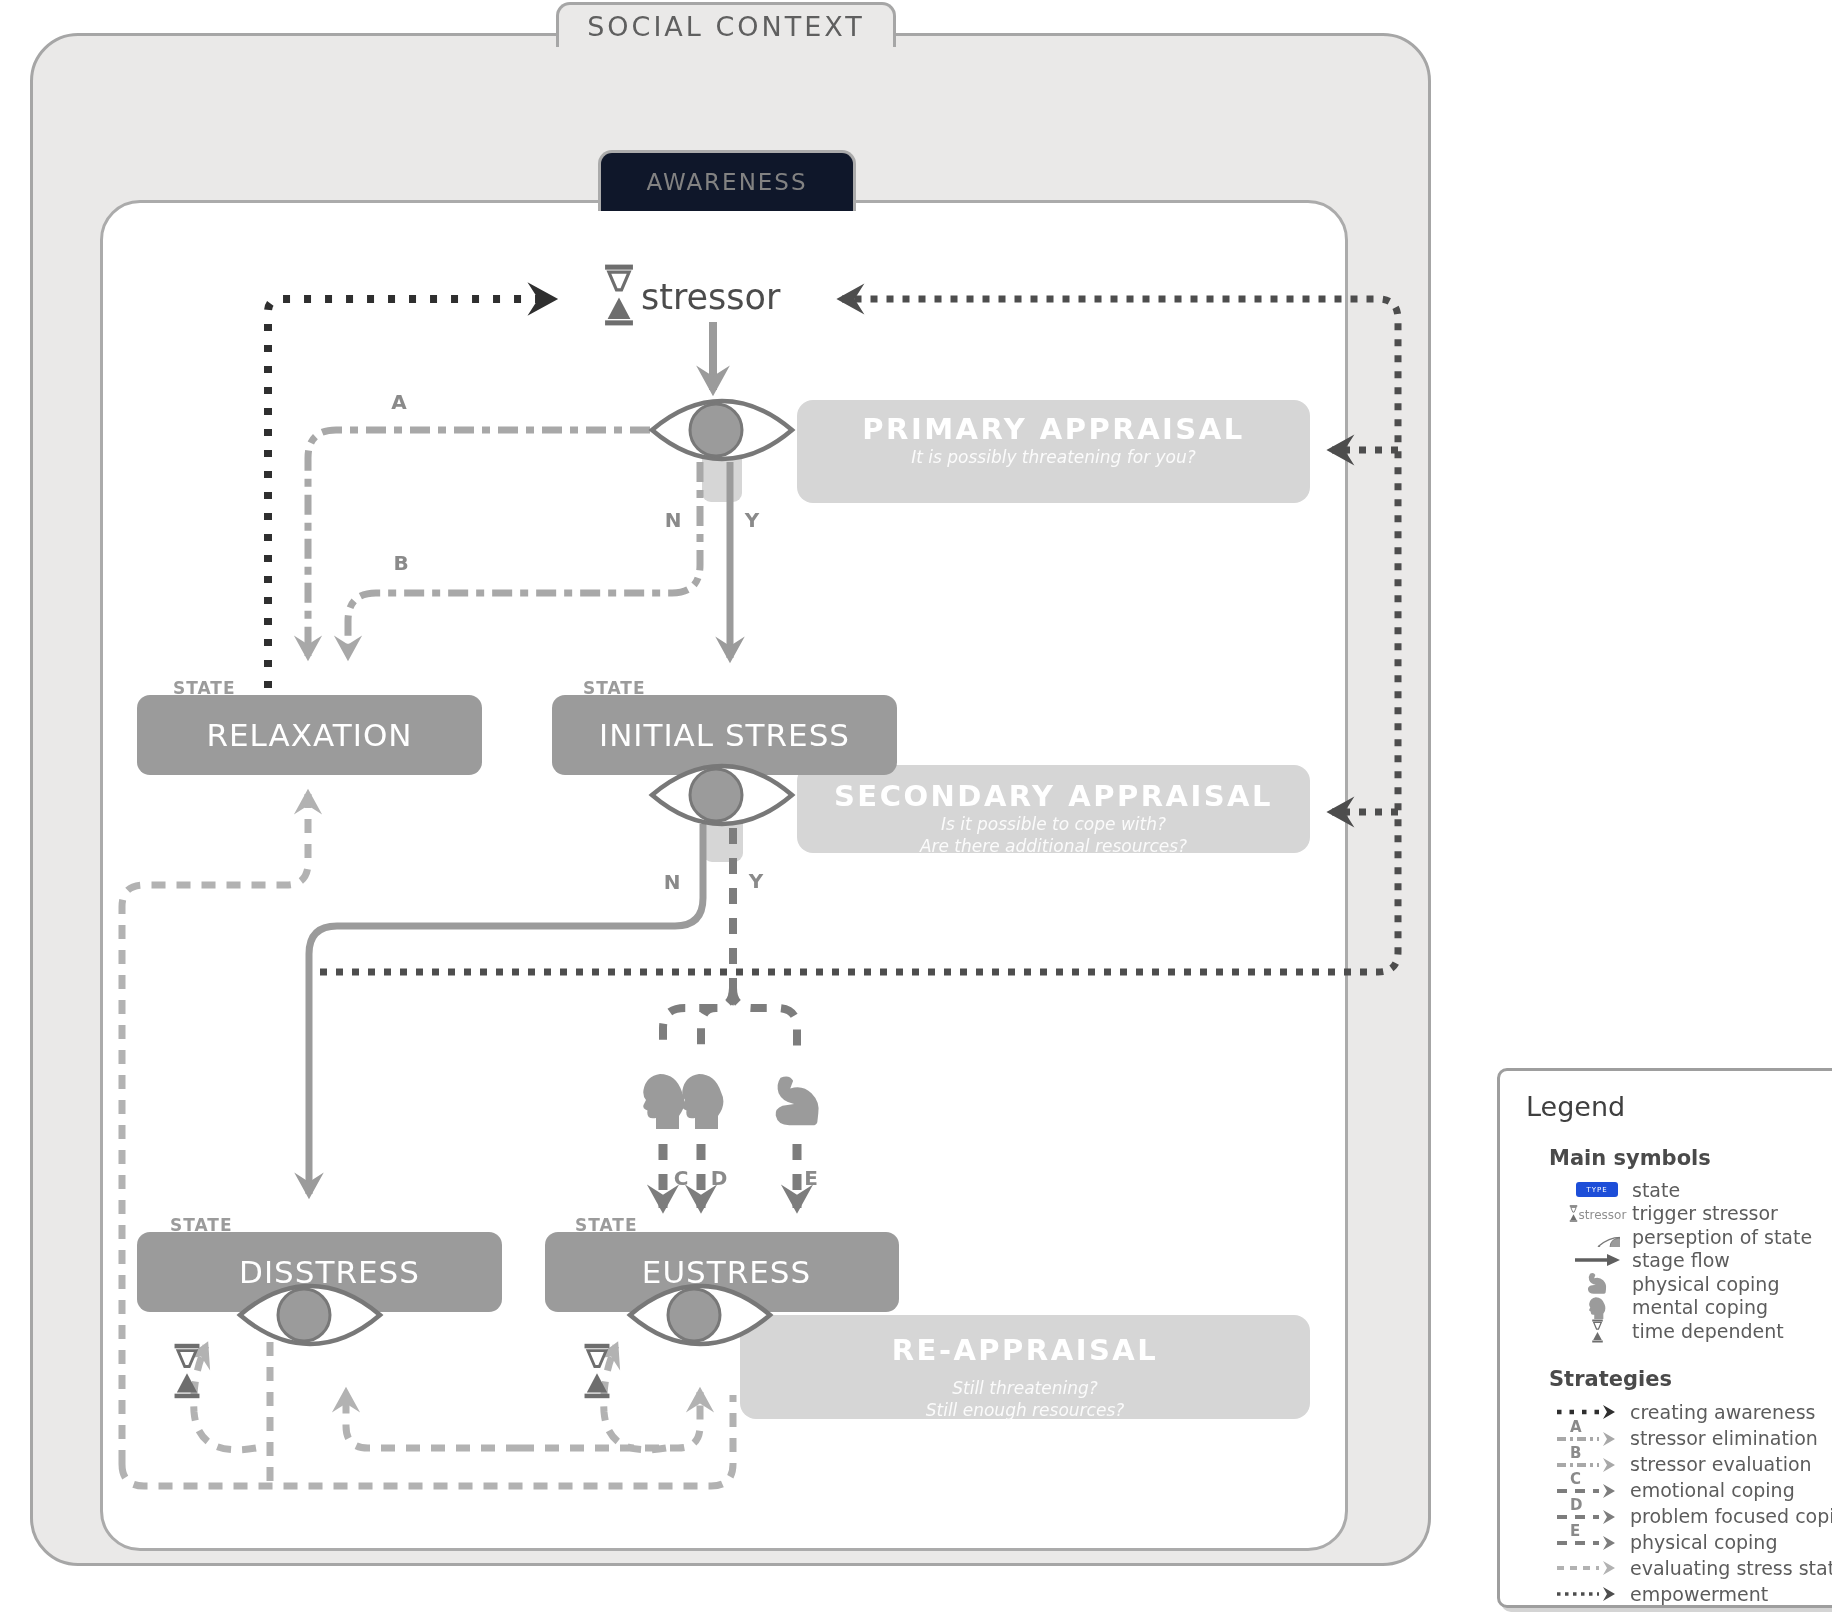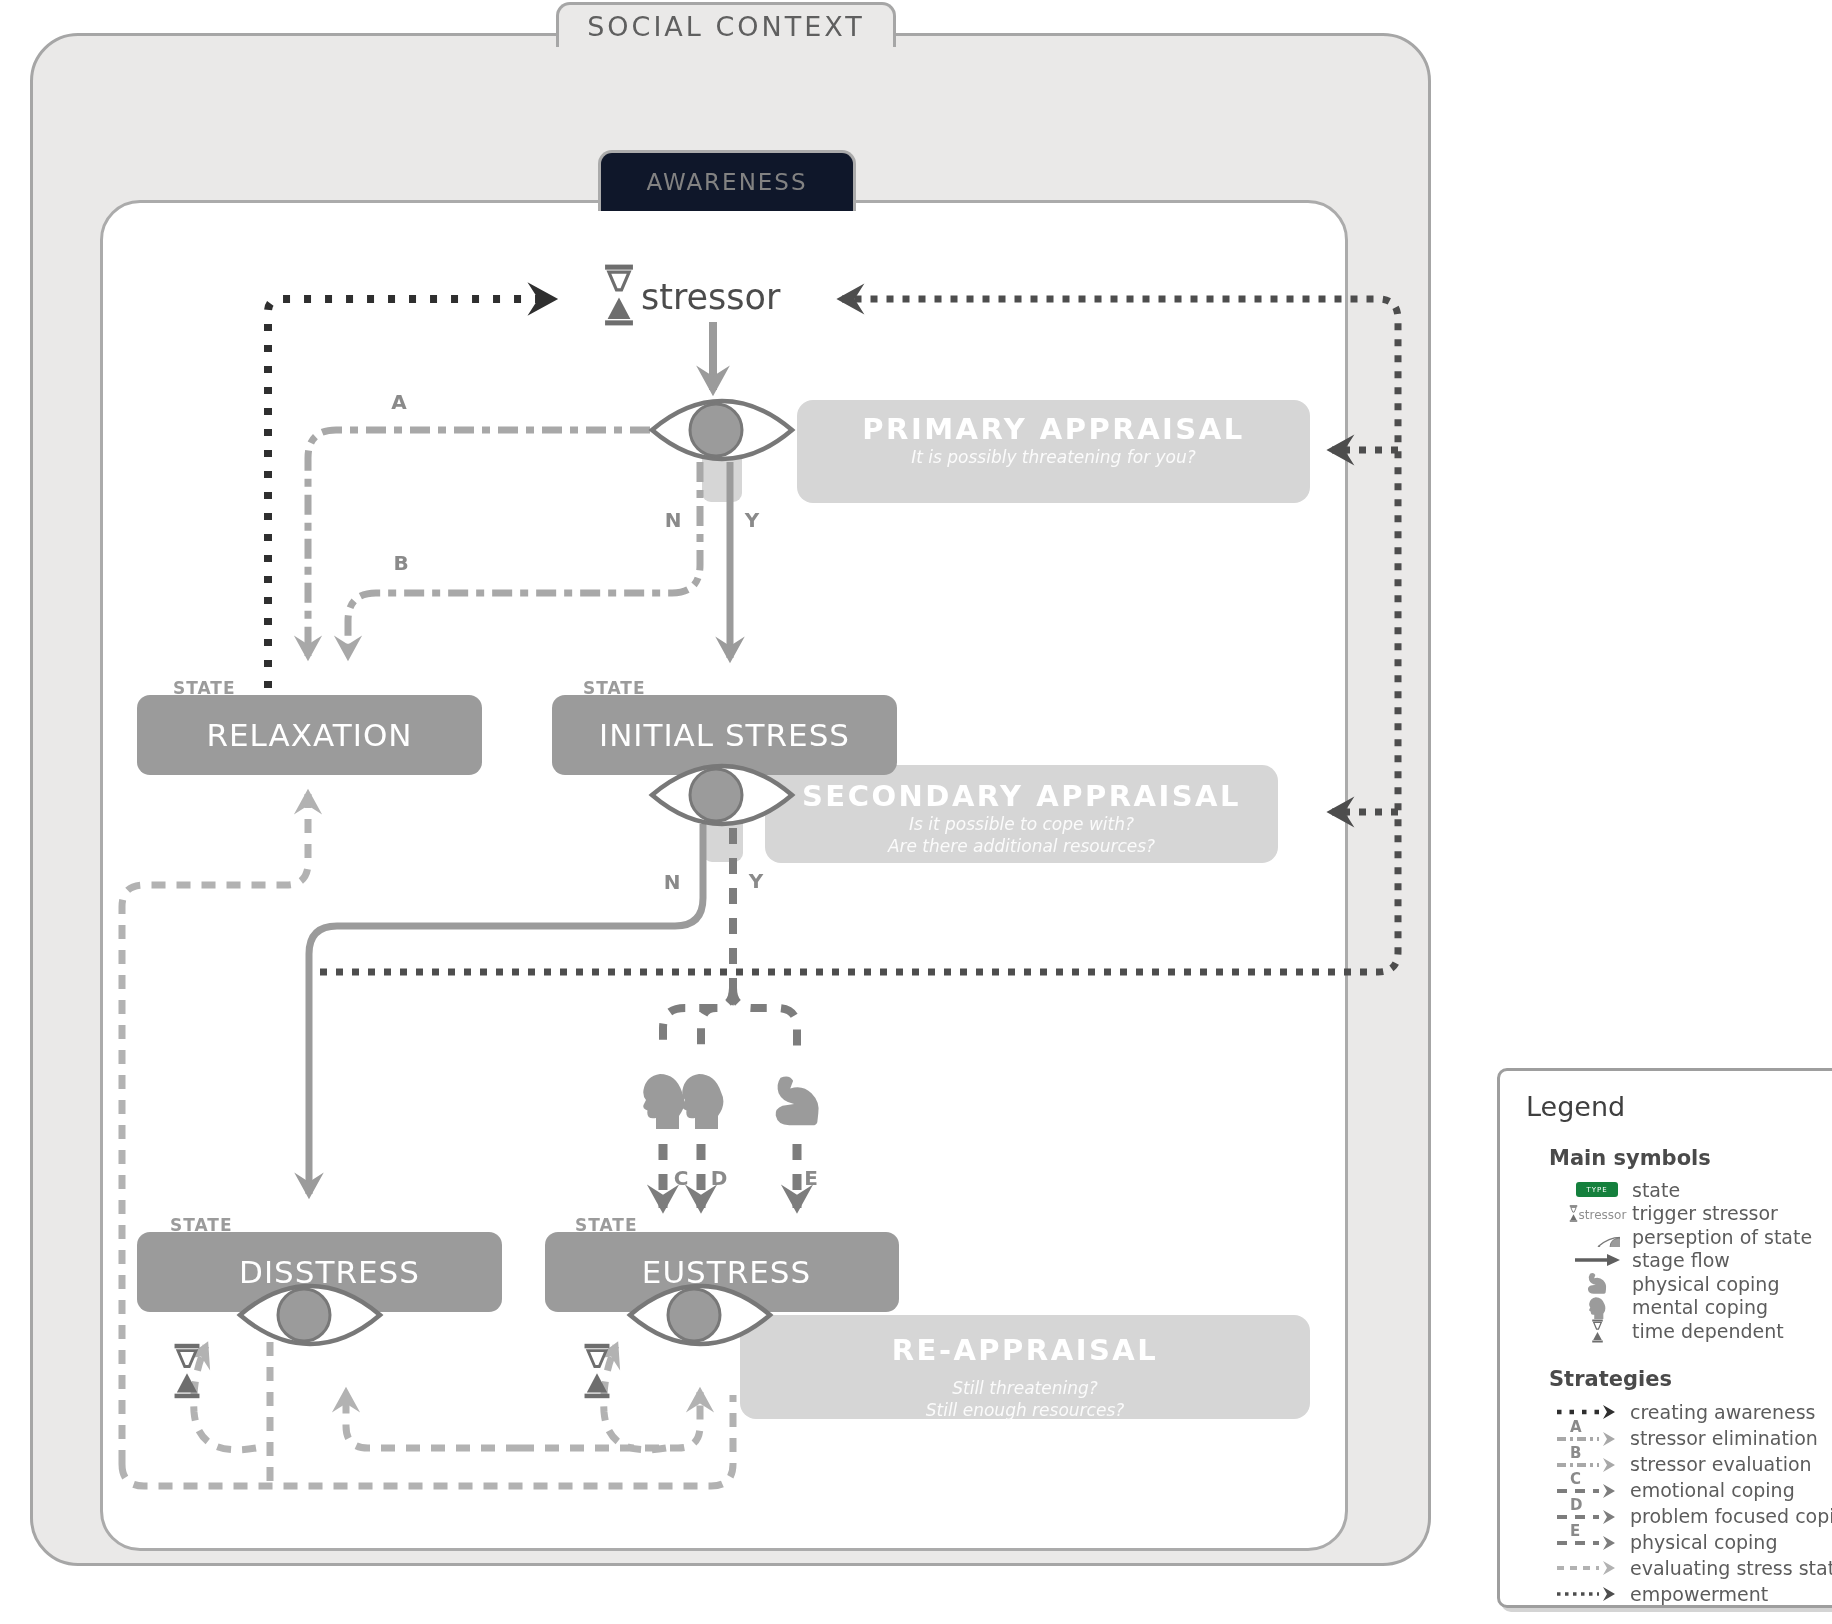--- a/index.html
+++ b/index.html
@@ -35,21 +35,21 @@
           border:3px solid #9e9e9e;border-radius:10px;z-index:10;
           box-shadow:4px 4px 0 #d4d4d4;color:#4a4a4a;}
   .legend h1{font-size:27px;font-weight:normal;color:#3f3f3f;margin:20px 0 0 26px;}
   .legend h2{font-size:21px;font-weight:bold;color:#4a4a4a;margin:24px 0 8px 49px;}
   .lrow{display:flex;align-items:center;height:23.5px;margin-left:62px;}
   .lrow .ic{width:70px;display:flex;justify-content:center;align-items:center;flex:none;}
   .lrow .lb{font-size:19px;color:#5c5c5c;white-space:nowrap;}
   .srow{height:26px;margin-left:46px;position:relative;}
   .srow .ic{width:84px;position:relative;}
   .srow .letter{position:absolute;left:24px;top:-10px;font-size:15px;font-weight:bold;color:#8a8a8a;}
-  .state-mini{width:42px;height:15px;background:#15803d;border-radius:3px;color:#fff;
+  .state-mini{width:42px;height:15px;background:#1d4ed8;border-radius:3px;color:#fff;
               font-size:7px;display:flex;align-items:center;justify-content:center;letter-spacing:1px;}
   .trig-mini{display:flex;align-items:flex-end;font-size:12px;color:#8f8f8f;}
 </style>
 </head>
 <body>
 
 <div class="abs outer-box"></div>
 <div class="abs tab sc-tab">
   <span>SOCIAL CONTEXT</span>
 </div>
@@ -57,21 +57,21 @@
 <div class="abs tab aw-tab">
   <span>AWARENESS</span>
 </div>
 
 <div class="abs appr" style="left:797px;top:400px;width:513px;height:103px;">
   <div class="t" style="margin-top:12px;">PRIMARY APPRAISAL</div>
   <div class="s">It is possibly threatening for you?</div>
 </div>
 <div class="abs stub" style="left:702px;top:428px;width:40px;height:74px;"></div>
 
-<div class="abs appr" style="left:765px;top:765px;width:513px;height:98px;">
+<div class="abs appr" style="left:797px;top:765px;width:513px;height:88px;">
   <div class="t" style="margin-top:14px;">SECONDARY APPRAISAL</div>
   <div class="s">Is it possible to cope with?</div>
   <div class="s">Are there additional resources?</div>
 </div>
 <div class="abs stub" style="left:703px;top:793px;width:40px;height:69px;"></div>
 
 <div class="abs appr" style="left:740px;top:1315px;width:570px;height:104px;">
   <div class="t" style="margin-top:18px;">RE-APPRAISAL</div>
   <div class="s" style="margin-top:10px;">Still threatening?</div>
   <div class="s">Still enough resources?</div>

